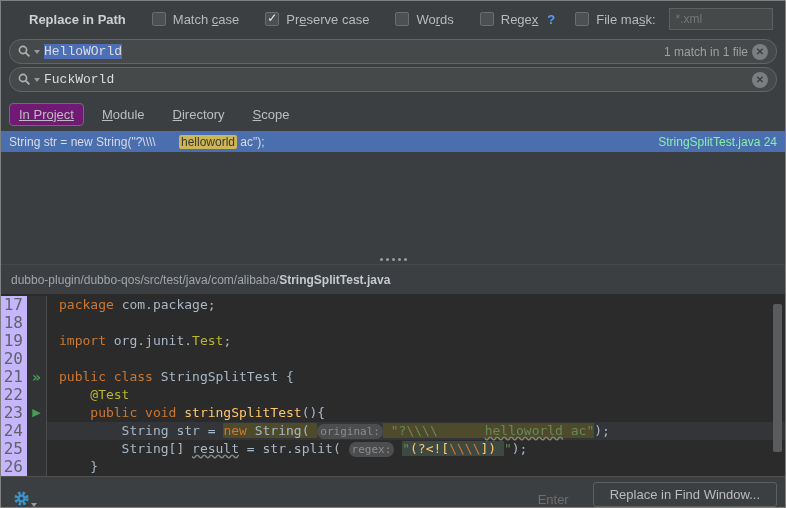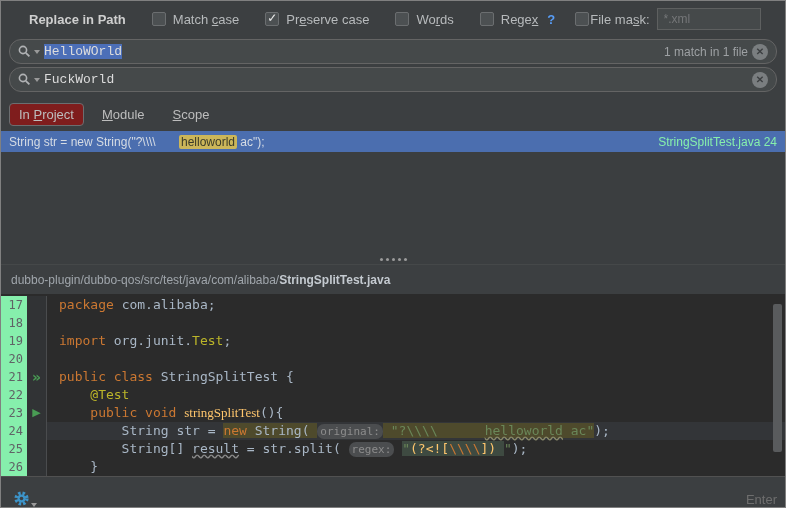--- a/index.html
+++ b/index.html
@@ -30,51 +30,51 @@
   .field .txt{ font-family:"Liberation Mono", monospace; font-size:13px; color:#DCDCDC; white-space:pre; }
   .sel{ background:#4C6FB8; }
   .badge{ margin-left:auto; color:#9DA0A3; font-size:12px; white-space:nowrap; }
   .clear-x{ width:16px; height:16px; border-radius:50%; background:#7A7E80; color:#3C3F41;
             font-size:10px; line-height:16px; text-align:center; font-weight:bold; flex:0 0 auto; }
   .field .spacer{ margin-left:auto; }
   .mag{ display:flex; align-items:center; gap:2px; flex:0 0 auto; }
   
   .tabs{ flex:0 0 auto; height:38px; display:flex; align-items:center; gap:8px; padding:8px 8px 4px 8px; color:#BDBDBD; }
   .tab{ padding:3px 9px; border:1px solid transparent; border-radius:4px; white-space:nowrap; }
-  .tab.selected{ border-color:#6B6E70; background:#7f1d1d; }
+  .tab.selected{ border-color:#6B6E70; background:#701a75;text-decoration:underline; }
   
   .result-row{ flex:0 0 auto; height:21px; background:#4B6EAF; display:flex; align-items:center;
                padding:0 8px; color:#D6DCE4; font-size:12px; }
   .result-text{ white-space:pre; overflow:hidden; }
   .match-chip{ background:#CCB659; color:#3B3B28; border-radius:2px; padding:0 2px; }
   .result-loc{ margin-left:auto; color:#86efac; white-space:nowrap; }
   .results-empty{ flex:1 1 auto; background:#3B3E40; }
   
   .splitter{ flex:0 0 auto; height:10px; background:#3B3E40; display:flex; align-items:center; justify-content:center; }
   .dots{ width:3px; height:3px; border-radius:50%; background:#9B9B9B;
          box-shadow:6px 0 0 #9B9B9B, 12px 0 0 #9B9B9B, -6px 0 0 #9B9B9B, -12px 0 0 #9B9B9B; }
   
   .breadcrumb{ flex:0 0 auto; height:30px; display:flex; align-items:center; padding:0 10px;
                border-top:1px solid #454849; color:#A0A6AC; font-size:12px; }
   .breadcrumb .file{ font-weight:bold; color:#C4CAD0; }
   
   .editor{ flex:0 0 auto; height:182px; background:#2B2B2B; position:relative; overflow:hidden;
            font-family:"DejaVu Sans Mono", monospace; font-size:13px; padding-top:2px; }
   .code-line{ height:18px; line-height:18px; display:flex; white-space:pre; }
   .code-line.current{ background:#333538; }
-  .ln{ flex:0 0 26px; text-align:right; color:#606366; font-size:12px; background:#86efac; padding-right:4px; }
+  .ln{ flex:0 0 26px; text-align:right; color:#606366; font-size:16px; background:#c4b5fd; padding-right:4px; }
   .gut{ flex:0 0 20px; text-align:center; background:#313335; border-right:1px solid #4A4C4E; color:#499C54;
         font-family:"DejaVu Sans", sans-serif; font-size:11px; }
   .gut.run2{ font-size:14px; font-weight:bold; }
   .code{ padding-left:12px; }
   .tk-kw{ color:#CC7832; }
   .tk-pl{ color:#A9B7C6; }
   .tk-str{ color:#6A8759; }
   .tk-ann{ color:#BBB529; }
-  .tk-mth{ color:#FFC66D;font-family:Liberation Serif, serif; }
+  .tk-mth{ color:#FFC66D; }
   .hl{ background:#4E4A2C; }
   .tk-rxs{ color:#6A8759; background:#3E4A41; }
   .tk-rxp{ color:#FFC66D; background:#3E4A41; }
   .tk-rxe{ color:#CC7832; background:#3E4A41; }
   .tk-inlay{ background:#4B4D4F; color:#8C8C8C; border-radius:7px; font-size:11px; padding:1px 3px; }
   .wavy{ text-decoration-line:underline; text-decoration-style:wavy; text-decoration-color:#8A8A6A; }
   .tk-pl.wavy{ text-decoration-color:#8C8C8C; }
   .scroll-thumb{ position:absolute; right:3px; top:10px; width:9px; height:148px; background:#595B5D; border-radius:2px; }
   
   .footer{ flex:0 0 auto; height:31px; border-top:1px solid #515151; display:flex; align-items:flex-end;
@@ -114,21 +114,21 @@
     </span>
 
     <span class="cb">
       <span class="box">
           <span class="check">✓</span>
         </span>
       <span><span>Rege</span><span class="mn">x</span><span></span></span>
       <span class="help">?</span>
     </span>
 
-    <span class="cb" style="gap:1px; margin-left:-6px;">
+    <span class="cb" style="gap:7px; margin-left:-6px;">
       <span class="box">
           <span class="check">✓</span>
         </span>
       <span><span>File ma</span><span class="mn">s</span><span>k:</span></span>
       <input class="mask-field" disabled="" value="*.xml" style="">
     </span>
 
   </div>
 
   <div class="field-row">
@@ -157,20 +157,21 @@
       </span>
       <span class="txt">FuckWorld</span>
       <span class="spacer"></span>
       <span class="clear-x">✕</span>
     </div>
   </div>
 
   <div class="tabs">
     <span class="tab selected"><span>In </span><span class="mn">P</span><span>roject</span></span>
     <span class="tab"><span></span><span class="mn">M</span><span>odule</span></span>
+    <span class="tab"><span></span><span class="mn">D</span><span>irectory</span></span>
     <span class="tab"><span></span><span class="mn">S</span><span>cope</span></span>
   </div>
 
   <div class="result-row">
     <span class="result-text"><span>String str = new String("?\\\\       </span><span class="match-chip">helloworld</span><span> ac");</span></span>
     <span class="result-loc">StringSplitTest.java 24</span>
   </div>
 
   <div class="results-empty"></div>
 
@@ -178,21 +179,21 @@
     <span class="dots"></span>
   </div>
 
   <div class="breadcrumb">
     <span>dubbo-plugin/dubbo-qos/src/test/java/com/alibaba/</span>
       <span class="file">StringSplitTest.java</span>
   </div>
 
   <div class="editor">
     <div>
-        <div class="code-line"><span class="ln">17</span><span class="gut"></span><span class="code"><span class="tk-kw">package </span><span class="tk-pl">com.alibaba;</span></span></div>
+        <div class="code-line"><span class="ln">17</span><span class="gut"></span><span class="code"><span class="tk-kw">package </span><span class="tk-pl">com.package;</span></span></div>
         <div class="code-line"><span class="ln">18</span><span class="gut"></span><span class="code"></span></div>
         <div class="code-line"><span class="ln">19</span><span class="gut"></span><span class="code"><span class="tk-kw">import </span><span class="tk-pl">org.junit.</span><span class="tk-ann">Test</span><span class="tk-pl">;</span></span></div>
         <div class="code-line"><span class="ln">20</span><span class="gut"></span><span class="code"></span></div>
         <div class="code-line"><span class="ln">21</span><span class="gut run2">»</span><span class="code"><span class="tk-kw">public class </span><span class="tk-pl">StringSplitTest {</span></span></div>
         <div class="code-line"><span class="ln">22</span><span class="gut"></span><span class="code"><span class="tk-pl">    </span><span class="tk-ann">@Test</span></span></div>
         <div class="code-line"><span class="ln">23</span><span class="gut">▶</span><span class="code"><span class="tk-pl">    </span><span class="tk-kw">public void </span><span class="tk-mth">stringSplitTest</span><span class="tk-pl">(){</span></span></div>
         <div class="code-line current"><span class="ln">24</span><span class="gut"></span><span class="code"><span class="tk-pl">        String str = </span><span class="tk-kw hl">new</span><span class="tk-pl hl"> String( </span><span class="tk-inlay hl">original:</span><span class="tk-pl hl"> </span><span class="tk-str hl">"?\\\\      </span><span class="tk-str hl wavy">helloworld</span><span class="tk-str hl"> ac"</span><span class="tk-pl">);</span></span></div>
         <div class="code-line"><span class="ln">25</span><span class="gut"></span><span class="code"><span class="tk-pl">        String[] </span><span class="tk-pl wavy">result</span><span class="tk-pl"> = str.split( </span><span class="tk-inlay">regex:</span><span class="tk-pl"> </span><span class="tk-rxs">"</span><span class="tk-rxp">(?&lt;![</span><span class="tk-rxe">\\\\</span><span class="tk-rxp">])</span><span class="tk-rxs"> </span><span class="tk-str">"</span><span class="tk-pl">);</span></span></div>
         <div class="code-line"><span class="ln">26</span><span class="gut"></span><span class="code"><span class="tk-pl">    }</span></span></div>
       </div>
@@ -202,15 +203,16 @@
   <div class="footer">
     <span class="gear-wrap">
       <svg width="17" height="17" viewBox="0 0 17 17">
         <circle cx="8.5" cy="8.5" r="5.4" fill="none" stroke="#3D94C9" stroke-width="3.4" stroke-dasharray="2.4 1.9"></circle>
         <circle cx="8.5" cy="8.5" r="4" fill="#3D94C9"></circle>
         <circle cx="8.5" cy="8.5" r="1.8" fill="#3C3F41"></circle>
       </svg>
       <span class="caret"></span>
     </span>
     <span class="hint">Enter</span>
+    <button class="primary-btn">Replace in Find Window...</button>
   </div>
 
 </div>
 
 </body></html>

